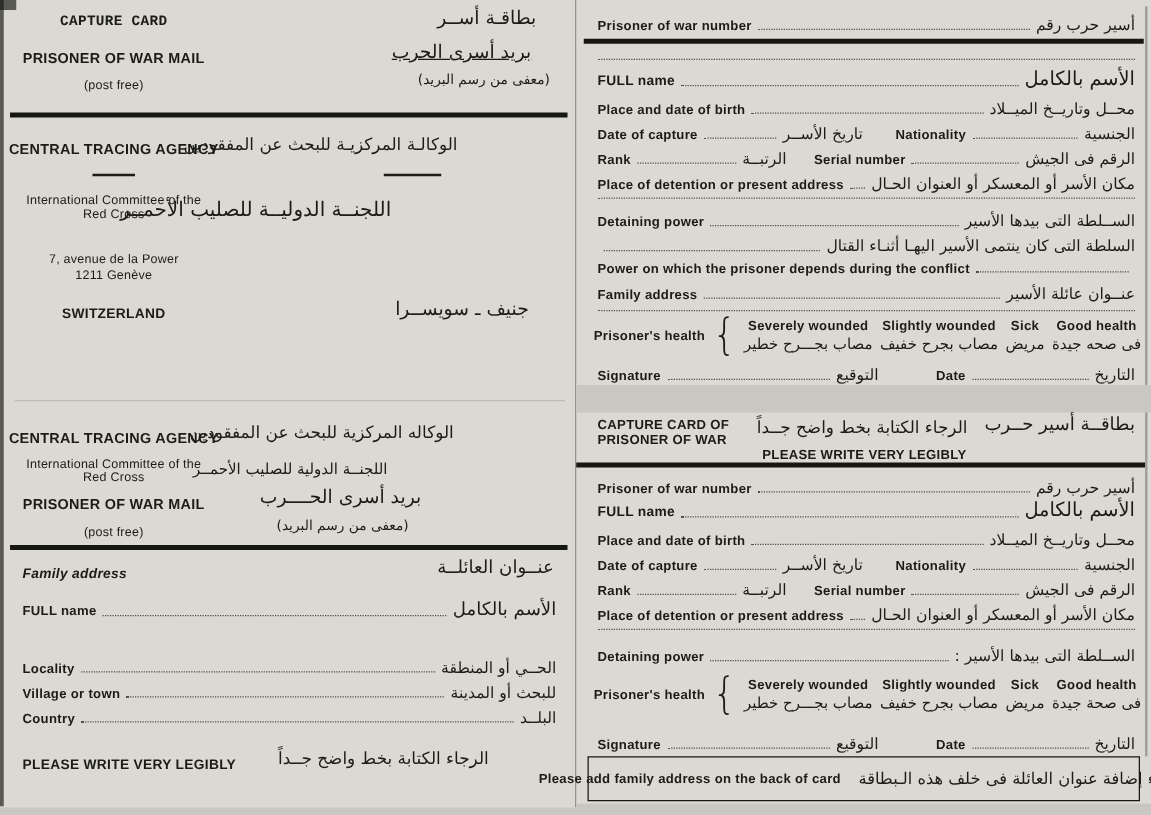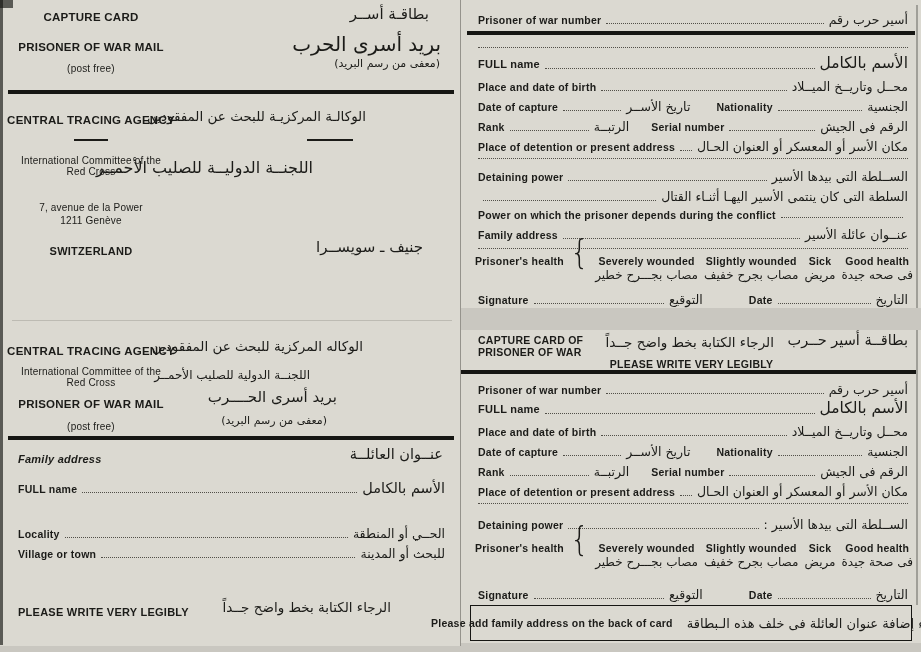--- a/index.html
+++ b/index.html
@@ -17,21 +17,21 @@
   .fr{position:absolute; display:flex; align-items:baseline;}
   .dt{flex:1; min-width:10px; align-self:flex-end; margin:0 5px 3px 5px;
       border-bottom:1.8px dotted #514f48; height:0;}
   .dotline{position:absolute; border-bottom:1.8px dotted #514f48;}
   .rule{position:absolute; height:3.5px; background:#161613;}
   .thinline{position:absolute; height:1px; background:rgba(20,20,15,.15);}
   .dash{position:absolute; height:1.6px; background:#1b1b18;}
   .enC{position:absolute; left:0; width:182px; text-align:center;}
   .arR{position:absolute; text-align:right;}
   .gray{position:absolute; background:#c9c7c0;}
-  .health{position:absolute; display:flex; gap:6px;}
+  .health{position:absolute; display:flex; align-items:center; gap:6px;}
   .health .opt{text-align:center; line-height:13px;}
   .health .opt .en{display:block; font-size:10.5px;}
   .health .opt .ar{display:block; font-size:12px; margin-top:1px;}
   .brace{font-family:"DejaVu Sans", sans-serif; font-size:30px; font-weight:200;
          transform:scaleY(1.15); line-height:0; color:#1b1b18;}
   .notebox{position:absolute; border:1.6px solid #161613; display:flex;
            align-items:center; justify-content:center; gap:14px;}
   .italic{font-style:italic;}
   .edge{position:absolute; background:rgba(22,22,18,.65);}
 </style>
@@ -41,25 +41,25 @@
 <div class="page">
 
   <div class="edge" style="left:0;top:0;width:3px;height:645px;"></div>
   <div class="edge" style="left:0;top:0;width:13px;height:8px;"></div>
   <div class="edge" style="left:916px;top:5px;width:1.5px;height:600px;opacity:.45;"></div>
   <div class="edge" style="left:460px;top:0;width:1.4px;height:646px;opacity:.55;"></div>
   <div class="gray" style="left:0;top:646px;width:921px;height:6px;"></div>
 
   <div class="abs" style="left:0;top:0;width:461px;height:652px;">
 
-    <div class="enC en" style="top:11px;font-size:11.5px;">CAPTURE CARD</div>
+    <div class="enC en" style="top:11px;font-size:11.5px;font-family:Liberation Mono, monospace;">CAPTURE CARD</div>
     <div class="arR ar ar-lg" style="top:5px;right:32px;" dir="rtl">بطاقـة أســر</div>
 
     <div class="enC en" style="top:41px;font-size:11.5px;">PRISONER OF WAR MAIL</div>
-    <div class="arR ar" style="top:32px;right:20px;font-size:20px;" dir="rtl">بريد أسرى الحرب</div>
+    <div class="arR ar" style="top:32px;right:36px;font-size:15px;text-decoration:underline;" dir="rtl">بريد أسرى الحرب</div>
 
     <div class="enC en-sm" style="top:63px;">(post free)</div>
     <div class="arR ar" style="top:57px;right:21px;font-size:11px;" dir="rtl">(معفى من رسم البريد)</div>
 
     <div class="rule" style="left:8px;top:90px;width:446px;"></div>
 
     <div class="enC en" style="top:114px;font-size:11.5px;">CENTRAL TRACING AGENCY</div>
     <div class="arR ar" style="top:108px;right:95px;font-size:13.5px;" dir="rtl">الوكالـة المركزيـة للبحث عن المفقودين</div>
     <div class="dash" style="left:74px;top:139px;width:34px;"></div>
     <div class="dash" style="right:108px;top:139px;width:46px;"></div>
@@ -101,20 +101,25 @@
     </div>
     <div class="fr" style="left:18px;right:16px;top:526px;">
       <span class="en">Locality</span>
       <i class="dt"></i>
       <span class="ar" dir="rtl">الحــي أو المنطقة</span>
     </div>
     <div class="fr" style="left:18px;right:16px;top:546px;">
       <span class="en">Village or town</span>
       <i class="dt"></i>
       <span class="ar" dir="rtl">للبحث أو المدينة</span>
+    </div>
+    <div class="fr" style="left:18px;right:16px;top:566px;">
+      <span class="en">Country</span>
+      <i class="dt"></i>
+      <span class="ar" dir="rtl">البلــد</span>
     </div>
 
     <div class="abs en" style="left:18px;top:606px;font-size:11px;">PLEASE WRITE VERY LEGIBLY</div>
     <div class="arR ar" style="top:599px;right:70px;font-size:13.5px;" dir="rtl">الرجاء الكتابة بخط واضح جــداً</div>
   </div>
 
   <div class="abs" style="left:461px;top:0;width:460px;height:652px;">
 
     <div class="fr" style="left:17px;right:13px;top:12px;">
       <span class="en">Prisoner of war number</span>

